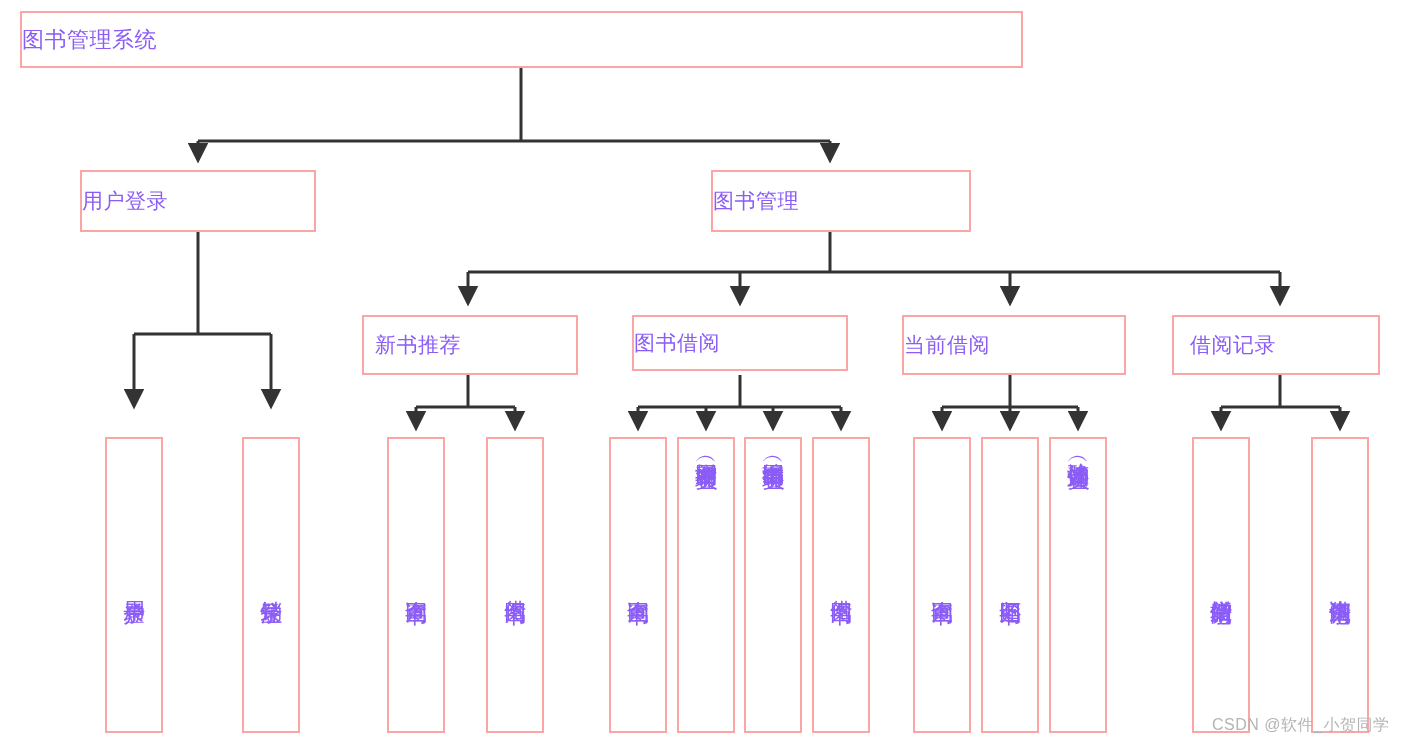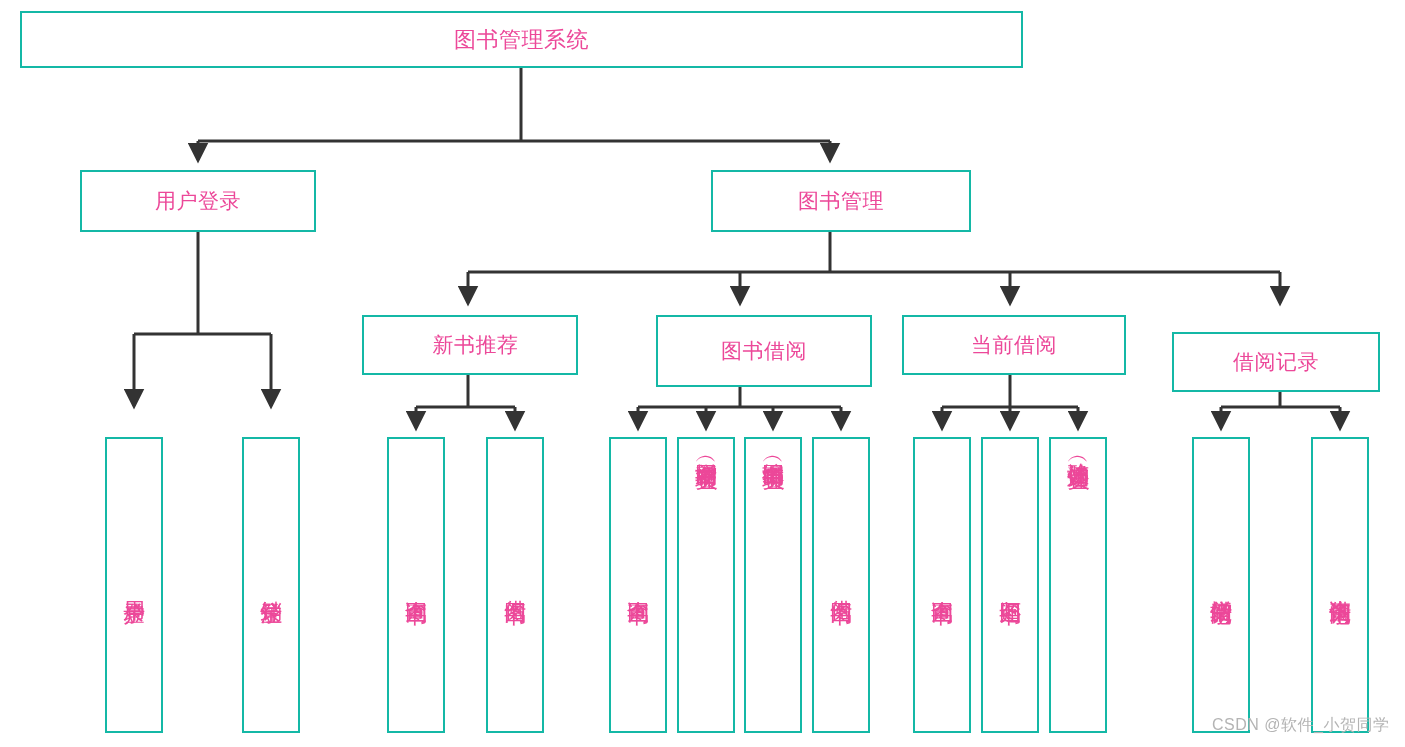--- a/index.html
+++ b/index.html
@@ -21,25 +21,24 @@
     position: absolute;
     left: 0;
     top: 0;
     width: 1405px;
     height: 747px;
   }
   .node {
     position: absolute;
     box-sizing: border-box;
     background: #ffffff;
-    border: 2px solid #14b8a6;
+    border: 2px solid #fca5a5;
     display: flex;
     align-items: center;
-    justify-content: center;
-    color: #ec4899;
+    color: #8b5cf6;
   }
   .node .label {
     text-align: center;
     line-height: 1.18;
     white-space: nowrap;
   }
   .node.horiz .label {
     font-size: 21px;
     letter-spacing: 0.5px;
   }
@@ -134,27 +133,27 @@
   <div class="node horiz" style="left:80px; top:170px; width:236px; height:62px;">
     <span class="label">用户登录</span>
   </div>
   <div class="node horiz" style="left:711px; top:170px; width:260px; height:62px;">
     <span class="label">图书管理</span>
   </div>
 
   <div class="node horiz" style="left:362px; top:315px; width:216px; height:60px;padding-left:11px;">
     <span class="label">新书推荐</span>
   </div>
-  <div class="node horiz" style="left:632px; top:315px; width:216px; height:72px;margin-left:24px;">
+  <div class="node horiz" style="left:632px; top:315px; width:216px; height:56px;">
     <span class="label">图书借阅</span>
   </div>
   <div class="node horiz" style="left:902px; top:315px; width:224px; height:60px;">
     <span class="label">当前借阅</span>
   </div>
-  <div class="node horiz" style="left:1172px; top:332px; width:208px; height:60px;">
+  <div class="node horiz" style="left:1172px; top:315px; width:208px; height:60px;padding-left:16px;">
     <span class="label">借阅记录</span>
   </div>
 
   <div class="node vert centered" style="left:105px; top:437px; width:58px; height:296px;">
     <span class="label">用户登录</span>
   </div>
   <div class="node vert centered" style="left:242px; top:437px; width:58px; height:296px;">
     <span class="label">注销登录</span>
   </div>
 

